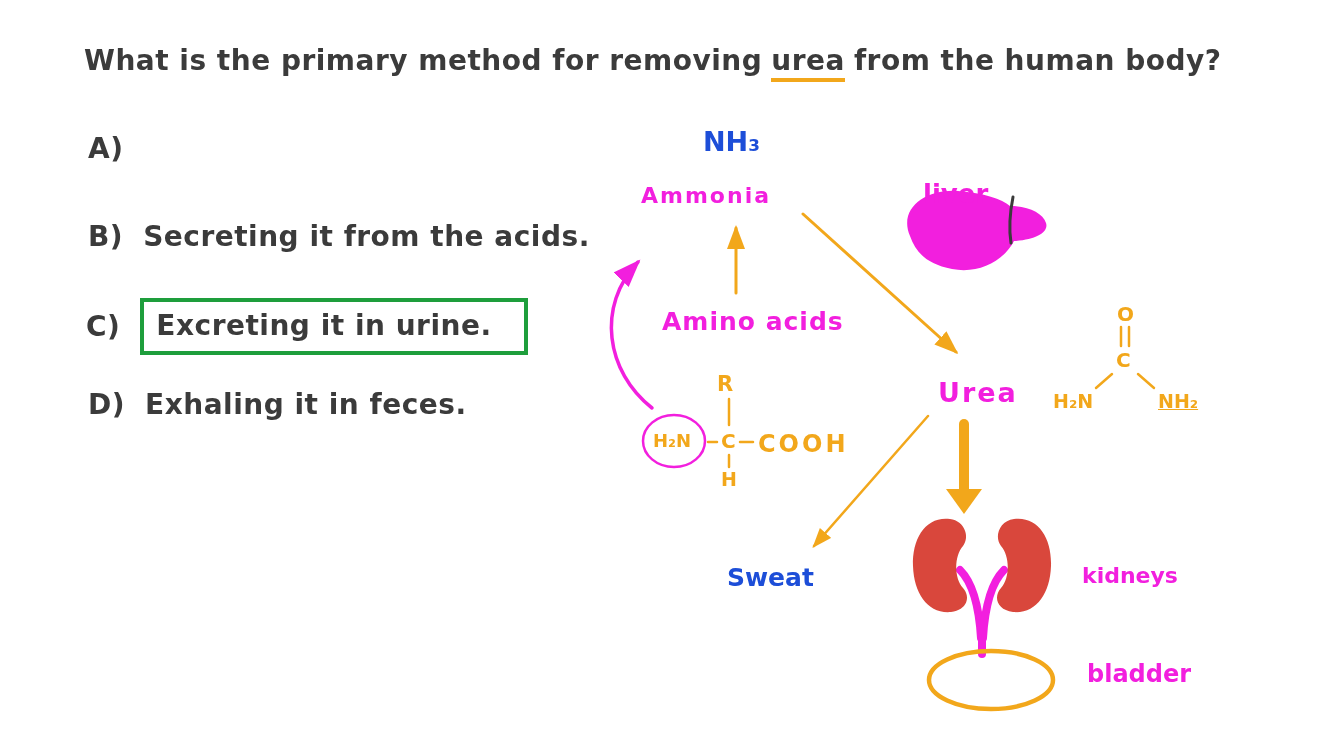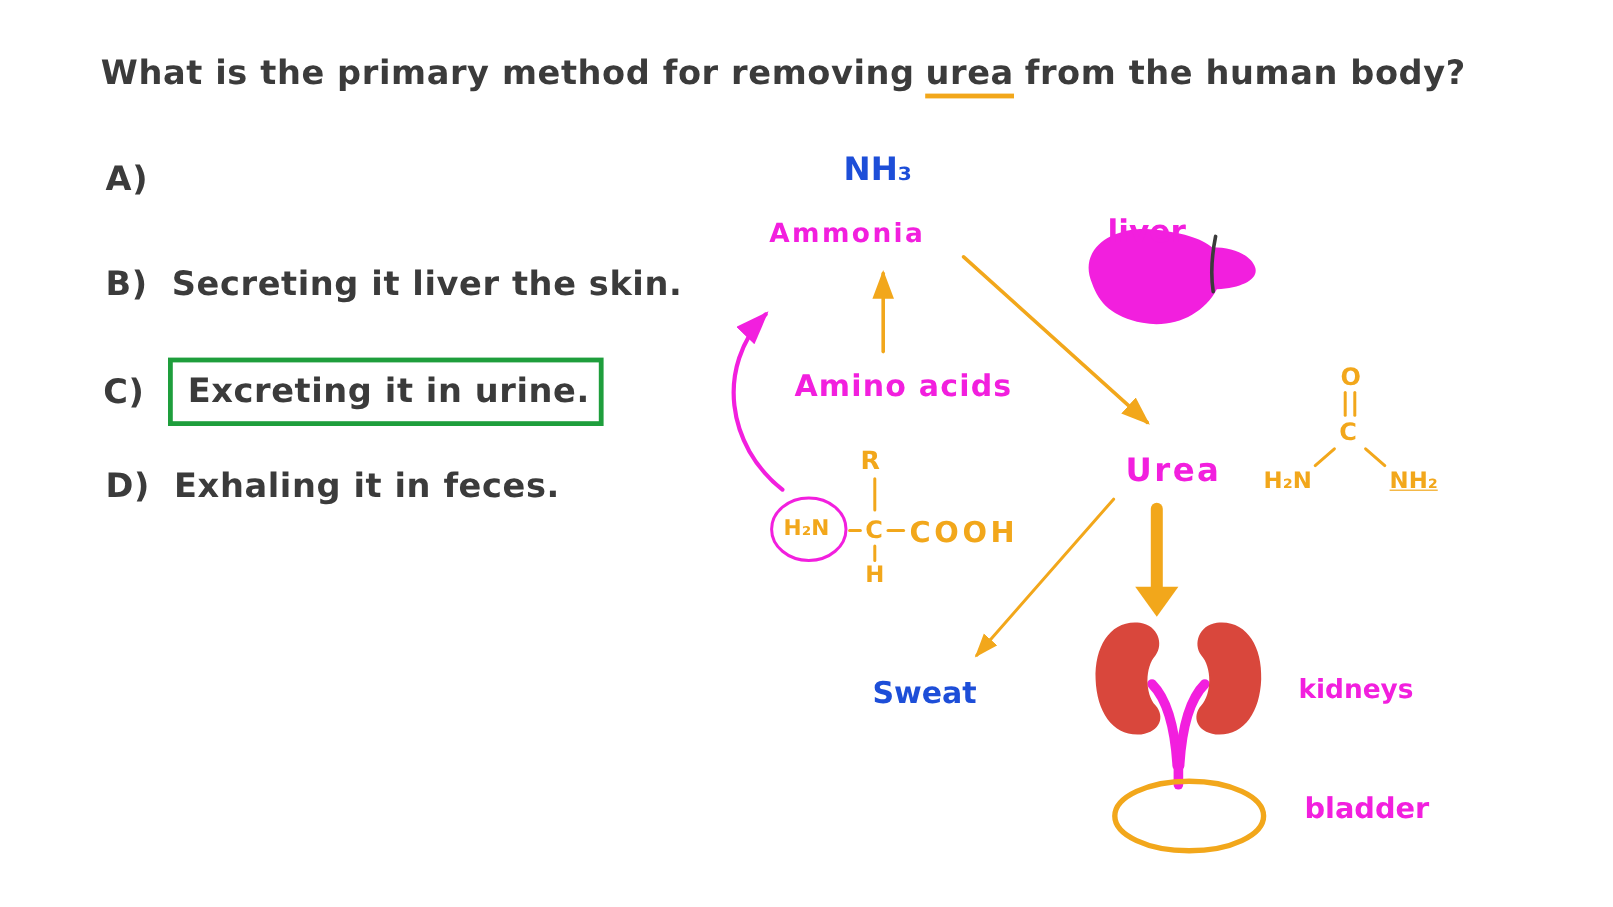--- a/index.html
+++ b/index.html
@@ -42,21 +42,21 @@
     align-items: center;
     font-size: 28px;
   }
   .opt-letter { margin-right: 20px; }
   .opt-a { left: 88px; top: 132px; }
   .opt-b { left: 88px; top: 220px; }
   .opt-c { left: 86px; top: 298px; }
   .opt-d { left: 88px; top: 388px; }
   .correct-box {
     border: 4px solid #1E9E3C;
-    padding: 7px 7px 9px 12px;
+    padding: 7px 32px 9px 12px;
   }
 
   
   .lbl { position: absolute; font-weight: bold; white-space: nowrap; z-index: 2; }
   .orange { color: #1d4ed8; }
   .magenta { color: #F21FDE; }
 
   .lbl-nh3        { left: 703px; top: 126px; font-size: 27px; }
   .lbl-ammonia    { left: 641px; top: 183px; font-size: 22px; letter-spacing: 2px; }
   .lbl-liver      { left: 923px; top: 141px; font-size: 26px; margin-top: 38px; }
@@ -94,21 +94,21 @@
 
   <div class="question hand">
     <span>What is the primary method for removing</span><span class="urea-hl">urea</span><span>from the human body?</span>
   </div>
 
   <div class="option hand opt-a">
     <span class="opt-letter">A)</span>
   </div>
   <div class="option hand opt-b">
     <span class="opt-letter">B)</span>
-    <span class="opt-text">Secreting it liver the skin.</span>
+    <span class="opt-text">Secreting it from the acids.</span>
   </div>
   <div class="option hand opt-c">
     <span class="opt-letter">C)</span>
     <span class="opt-text correct-box">Excreting it in urine.</span>
   </div>
   <div class="option hand opt-d">
     <span class="opt-letter">D)</span>
     <span class="opt-text">Exhaling it in feces.</span>
   </div>
 

